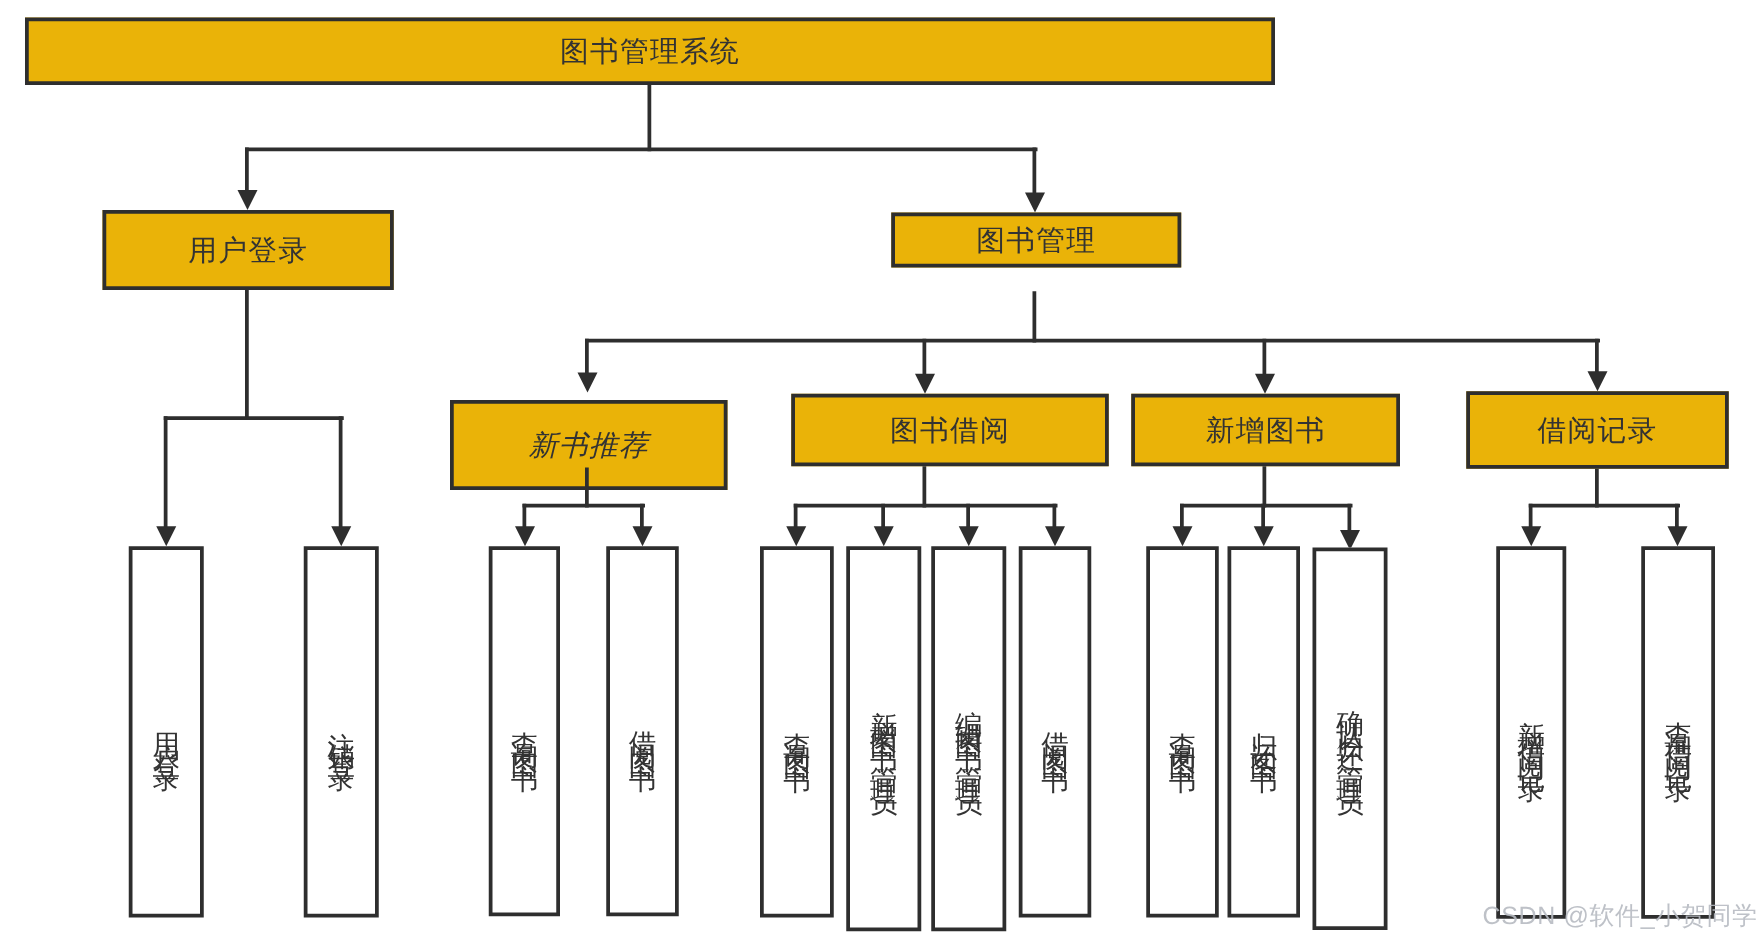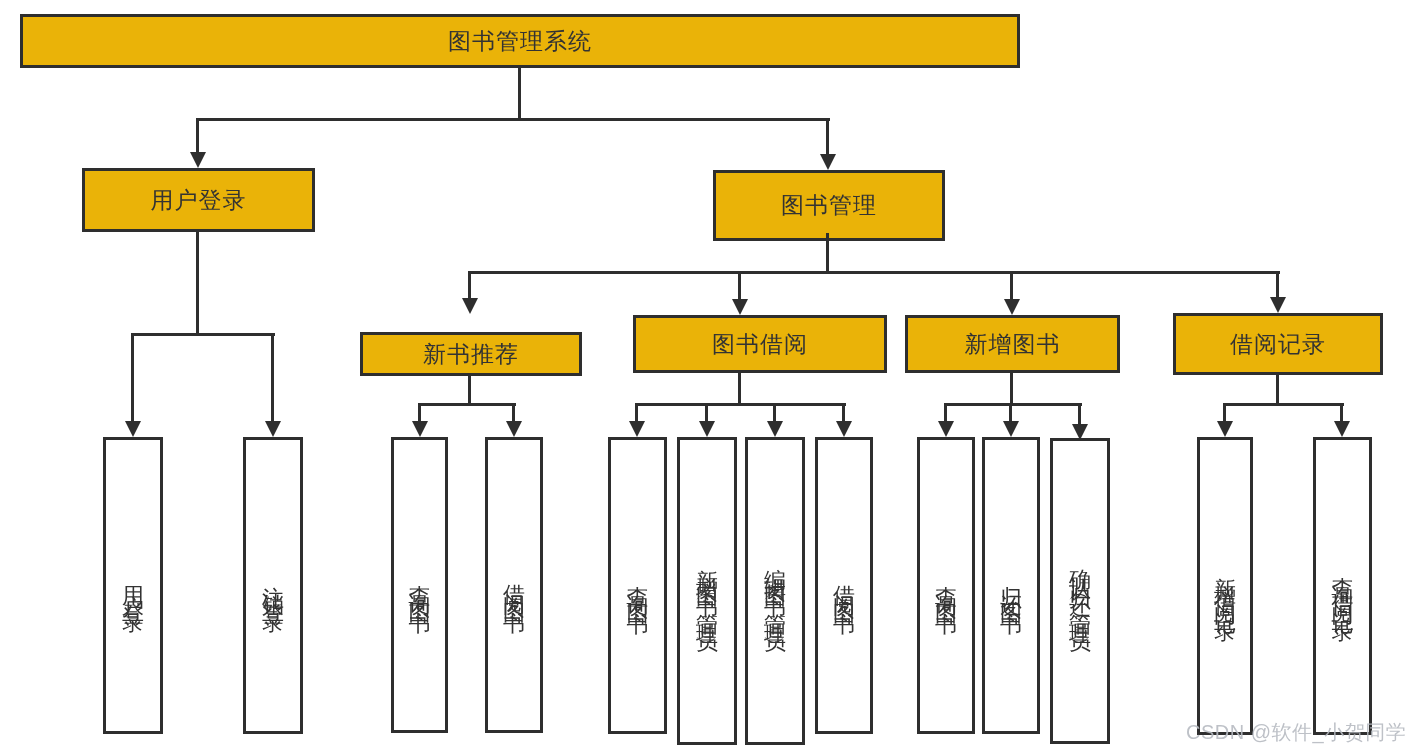--- a/index.html
+++ b/index.html
@@ -52,41 +52,41 @@
   <div class="hnode" style="left:20px;top:14px;width:1000px;height:54px;">图书管理系统</div>
 
   <div class="vline" style="left:518px;top:68px;height:53px;"></div>
   <div class="hline" style="left:196px;top:118px;width:634px;"></div>
   <div class="vline" style="left:196px;top:118px;height:36px;"></div>
   <div class="tri" style="left:190px;top:152px;"></div>
   <div class="vline" style="left:826px;top:118px;height:38px;"></div>
   <div class="tri" style="left:820px;top:154px;"></div>
 
   <div class="hnode" style="left:82px;top:168px;width:233px;height:64px;">用户登录</div>
-  <div class="hnode" style="left:713px;top:170px;width:232px;height:71px;">图书管理</div>
+  <div class="hnode" style="left:713px;top:170px;width:232px;height:44px;">图书管理</div>
 
   <div class="vline" style="left:196px;top:232px;height:104px;"></div>
   <div class="hline" style="left:131px;top:333px;width:144px;"></div>
   <div class="vline" style="left:131px;top:333px;height:89px;"></div>
   <div class="tri" style="left:125px;top:421px;"></div>
   <div class="vline" style="left:271px;top:333px;height:89px;"></div>
   <div class="tri" style="left:265px;top:421px;"></div>
 
   <div class="vline" style="left:826px;top:233px;height:41px;"></div>
   <div class="hline" style="left:468px;top:271px;width:812px;"></div>
   <div class="vline" style="left:468px;top:271px;height:28px;"></div>
   <div class="tri" style="left:462px;top:298px;"></div>
   <div class="vline" style="left:738px;top:271px;height:29px;"></div>
   <div class="tri" style="left:732px;top:299px;"></div>
   <div class="vline" style="left:1010px;top:271px;height:29px;"></div>
   <div class="tri" style="left:1004px;top:299px;"></div>
   <div class="vline" style="left:1276px;top:271px;height:27px;"></div>
   <div class="tri" style="left:1270px;top:297px;"></div>
 
-  <div class="hnode" style="left:360px;top:332px;width:222px;height:44px;">新书推荐</div>
+  <div class="hnode" style="left:360px;top:320px;width:222px;height:72px;font-style:italic;">新书推荐</div>
   <div class="hnode" style="left:633px;top:315px;width:254px;height:58px;">图书借阅</div>
   <div class="hnode" style="left:905px;top:315px;width:215px;height:58px;">新增图书</div>
   <div class="hnode" style="left:1173px;top:313px;width:210px;height:62px;">借阅记录</div>
 
   <div class="vline" style="left:468px;top:374px;height:32px;"></div>
   <div class="hline" style="left:418px;top:403px;width:98px;"></div>
   <div class="vline" style="left:418px;top:403px;height:19px;"></div>
   <div class="tri" style="left:412px;top:421px;"></div>
   <div class="vline" style="left:512px;top:403px;height:19px;"></div>
   <div class="tri" style="left:506px;top:421px;"></div>

